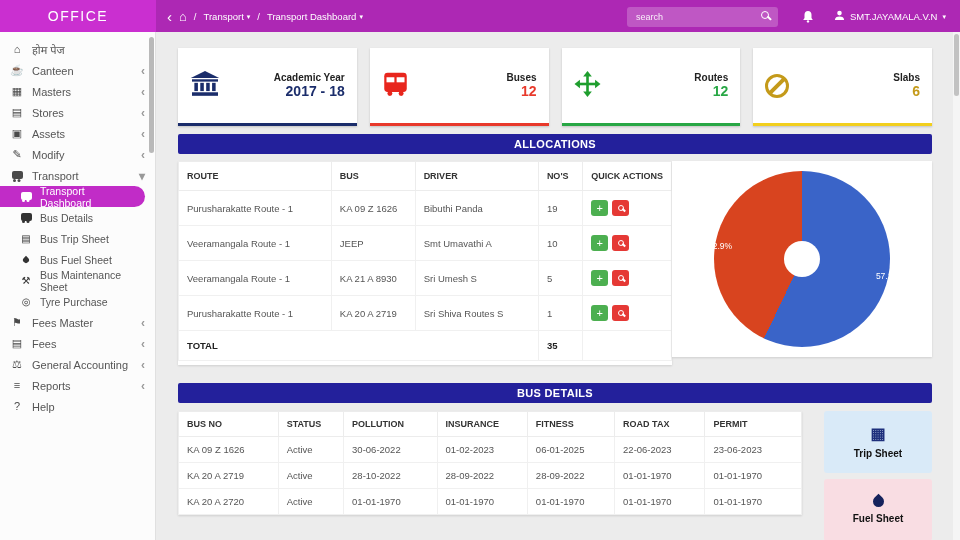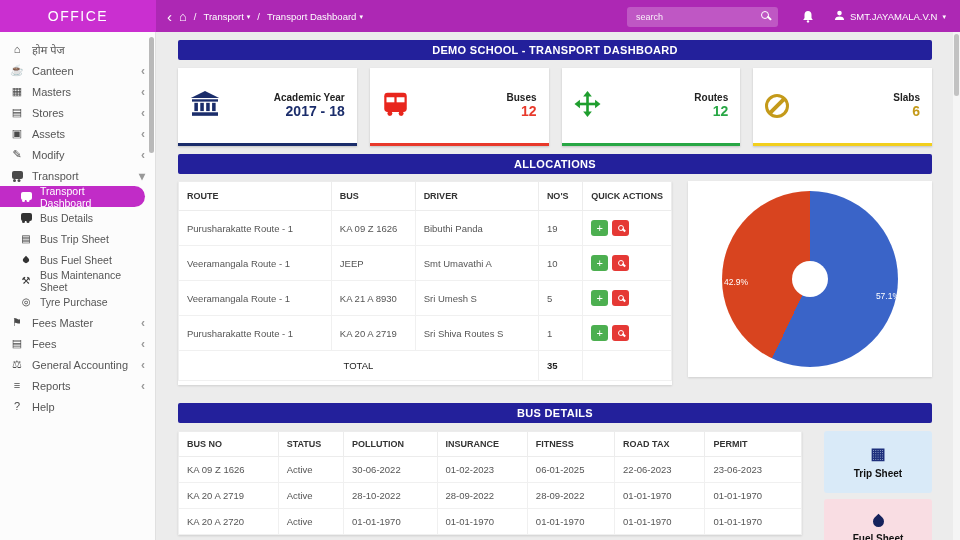--- a/index.html
+++ b/index.html
@@ -59,41 +59,41 @@
   .stats { display:flex; gap:13px; margin:8px 0; }
   .stat-card { flex:1; background:#fff; height:78px; border-bottom:3px solid #888;
                box-shadow:0 1px 2px rgba(0,0,0,.18); display:flex; align-items:center; padding:8px 12px; }
   .stat-text { margin-left:auto; text-align:right; }
   .stat-label { font-size:10px; color:#222; font-weight:bold; }
   .stat-value { font-size:14px; font-weight:bold; }
   .icon-ban { width:24px; height:24px; border:3.5px solid #c49a1a; border-radius:50%; position:relative; display:inline-block; }
   .icon-ban::after { content:""; position:absolute; top:50%; left:-2px; right:-2px; height:3.5px;
                      margin-top:-1.75px; background:#c49a1a; transform:rotate(-45deg); }
 
-  .alloc-wrap { display:flex; gap:16px; margin-top:7px; }
+  .alloc-wrap { display:flex; margin-top:7px; }
   .card { background:#fff; box-shadow:0 1px 2px rgba(0,0,0,.12); }
   .alloc-table-card { width:494px; align-self:flex-start; padding-bottom:4px; }
   table { width:100%; border-collapse:collapse; }
   th { text-align:left; font-size:9px; color:#333; padding:9px 8px; border:1px solid #ececec; }
   td { font-size:9.5px; color:#555; padding:9px 8px; border:1px solid #f0f0f0; }
   .qa { display:flex; gap:4px; }
   .qa button { width:17px; height:16px; border:none; border-radius:3px; cursor:pointer; color:#fff;
                display:flex; align-items:center; justify-content:center; font-size:11px; line-height:1; }
   .btn-add { background:#4caf50; }
   .btn-find { background:#e53935; }
-  .total-label { text-align:center; font-weight:normal; color:#222; }
+  .total-label { text-align:left; font-weight:bold; color:#222; }
   .total-value { font-weight:bold; color:#222; }
 
   .pie-card { flex:1; position:relative; height:196px; }
   .pie { position:absolute; width:176px; height:176px; border-radius:50%; left:50%; top:50%;
          transform:translate(-50%,-50%); }
   .pie-hole { position:absolute; width:36px; height:36px; background:#fff; border-radius:50%;
               left:50%; top:50%; transform:translate(-50%,-50%); }
   .pie-label { position:absolute; color:#fff; font-size:8.5px; z-index:2; }
-  .pie-label.red { left:36px; top:96px; }
+  .pie-label.red { left:36px; top:80px; }
   .pie-label.blue { right:32px; top:110px; }
 
   .bus-section { margin-top:18px; }
   .bus-wrap { display:flex; gap:22px; margin-top:8px; }
   .bus-table-card { width:624px; align-self:flex-start; }
   .bus-table-card td { padding:7px 8px; }
   .bus-table-card th { padding:7px 8px; }
   .side-col { width:108px; display:flex; flex-direction:column; gap:6px; }
   .side-card { height:62px; border-radius:3px; display:flex; flex-direction:column; align-items:center;
                justify-content:center; gap:6px; font-size:10px; font-weight:bold; color:#111; cursor:pointer; }
@@ -228,21 +228,20 @@
   </div>
   <div class="sb-item">
     <span class="sb-ico">?</span>
     <span>Help</span>
   </div>
   <div class="sb-scroll"></div>
 </div>
 
 <div class="main">
 
-  <div class="navy-bar">DEMO SCHOOL - TRANSPORT DASHBOARD</div>
 
   <div class="stats">
     <div class="stat-card" style="border-bottom-color:#1b2d6b;">
       <span>
         <svg width="30" height="26" viewBox="0 0 24 22" fill="#1b2d6b">
           <polygon points="12,0 24,6 0,6"></polygon>
             <rect x="1" y="7" width="22" height="2"></rect>
           <rect x="3" y="10" width="3" height="7"></rect>
             <rect x="8" y="10" width="3" height="7"></rect>
           <rect x="13" y="10" width="3" height="7"></rect>

